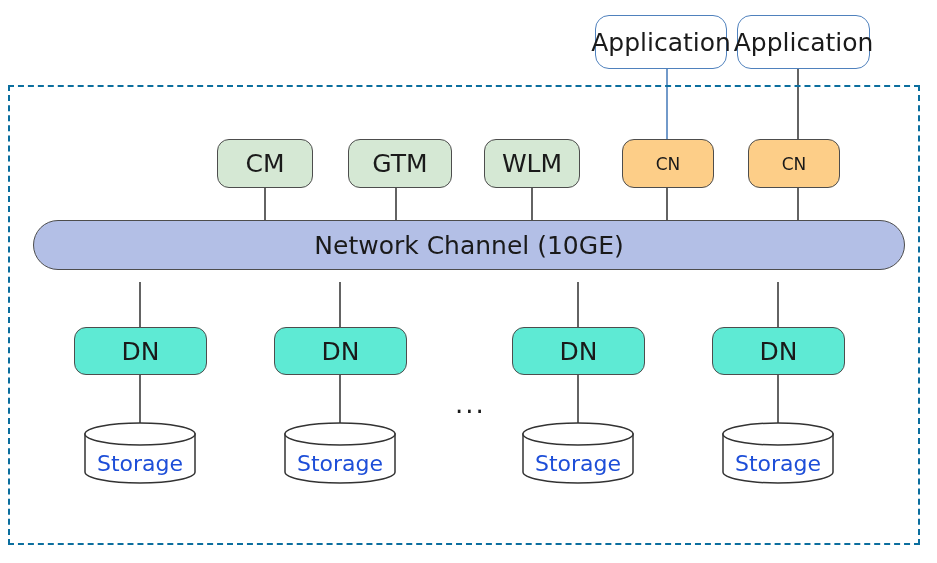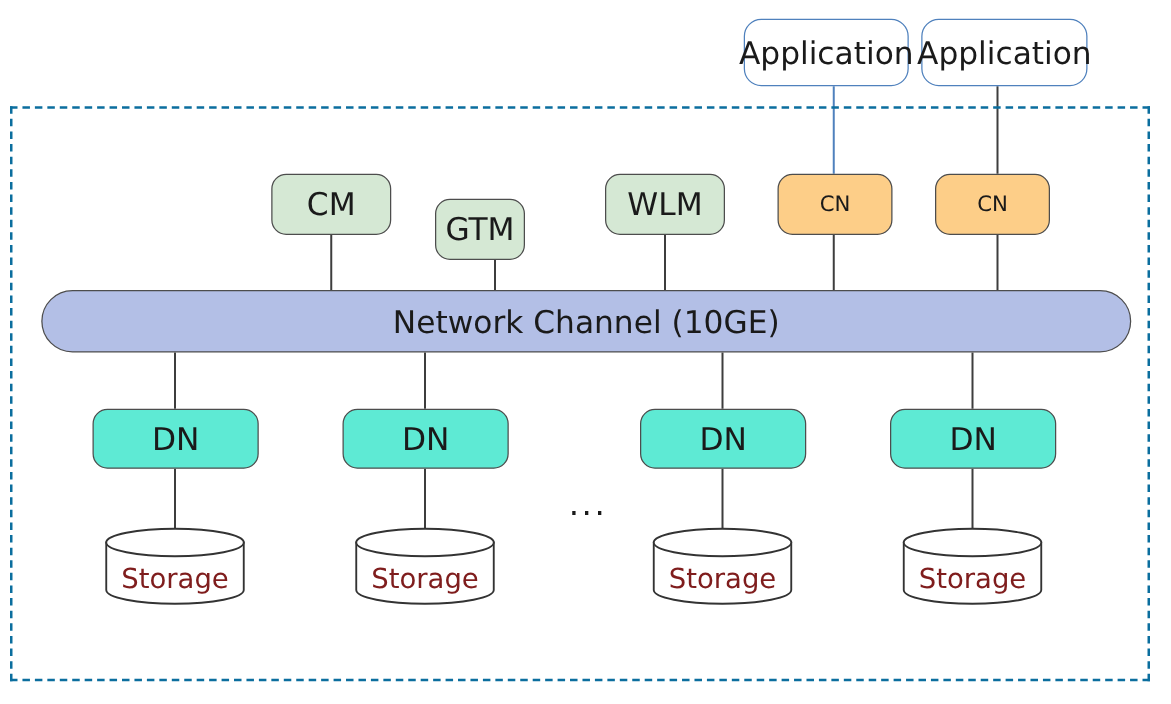--- a/index.html
+++ b/index.html
@@ -62,21 +62,21 @@
   .channel-bar {
     border: 1.4px solid #4d4d4d;
     background: #b3bfe6;
     border-radius: 26px;
     font-size: 25px;
   }
   .storage-label {
     position: absolute;
     z-index: 4;
     font-size: 22px;
-    color: #7f1d1d;
+    color: #1d4ed8;
     text-align: center;
     white-space: nowrap;
   }
   .dashed-region {
     position: absolute;
     box-sizing: border-box;
     border: 2.2px dashed #0b6e9e;
     background: transparent;
     z-index: 1;
   }
@@ -133,34 +133,34 @@
   <div class="node app-box" style="left: 595px; top: 15px; width: 132px; height: 54px;">
     <span>Application</span>
   </div>
   <div class="node app-box" style="left: 737px; top: 15px; width: 133px; height: 54px;">
     <span>Application</span>
   </div>
 
   <div class="node svc-box" style="left: 217px; top: 139px; width: 96px; height: 49px;">
     <span>CM</span>
   </div>
-  <div class="node svc-box" style="left: 348px; top: 139px; width: 72px; height: 49px; margin-top: 20px;">
+  <div class="node svc-box" style="left: 348px; top: 139px; width: 104px; height: 49px;">
     <span>GTM</span>
   </div>
   <div class="node svc-box" style="left: 484px; top: 139px; width: 96px; height: 49px; text-align: right;">
     <span>WLM</span>
   </div>
   <div class="node cn-box" style="left: 622px; top: 139px; width: 92px; height: 49px;">
     <span>CN</span>
   </div>
   <div class="node cn-box" style="left: 748px; top: 139px; width: 92px; height: 49px;">
     <span>CN</span>
   </div>
 
-  <div class="node channel-bar" style="left: 33px; top: 232px; width: 872px; height: 50px;">
+  <div class="node channel-bar" style="left: 33px; top: 220px; width: 872px; height: 50px;">
     <span>Network Channel (10GE)</span>
   </div>
 
   <div class="node dn-box" style="left: 74px; top: 327px; width: 133px; height: 48px;">
     <span>DN</span>
   </div>
   <div class="node dn-box" style="left: 274px; top: 327px; width: 133px; height: 48px;">
     <span>DN</span>
   </div>
   <div class="node dn-box" style="left: 512px; top: 327px; width: 133px; height: 48px;">

